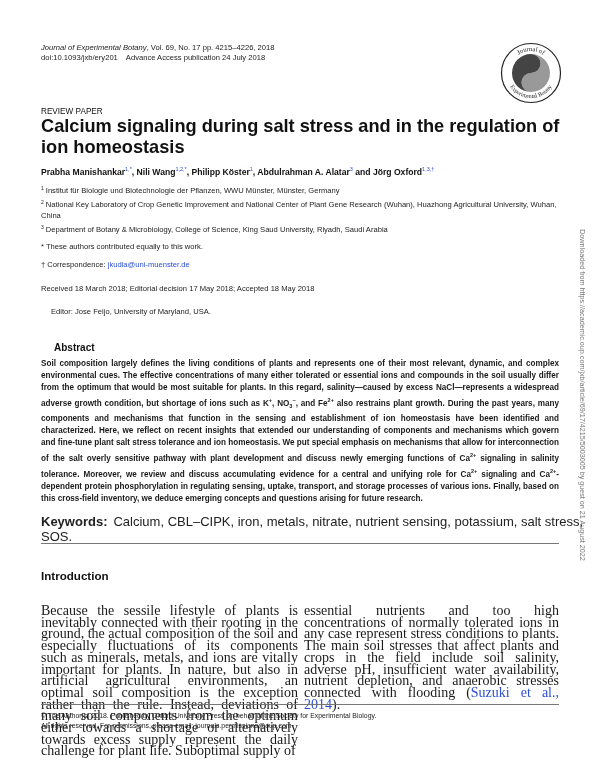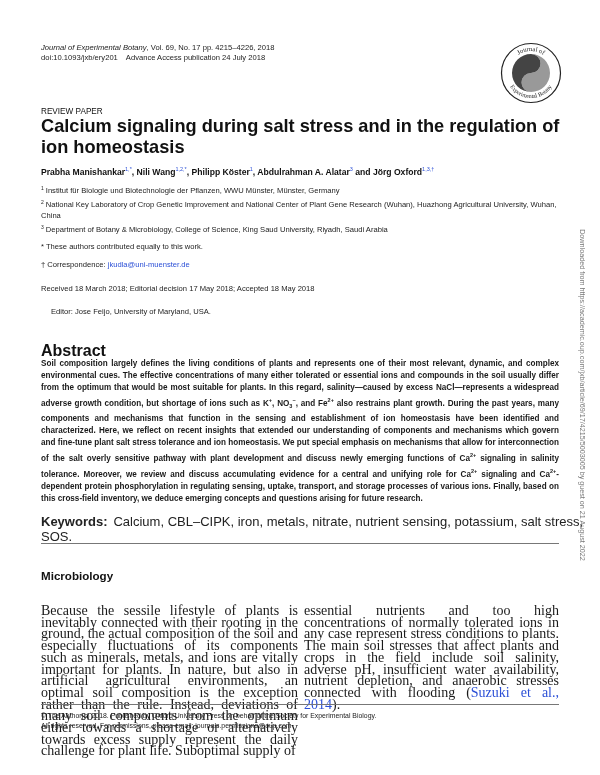--- a/index.html
+++ b/index.html
@@ -23,21 +23,21 @@
   .affils sup { font-size: 5px; vertical-align: 3px; margin-right: 2px; }
   .affil { margin-bottom: 0; }
 
   .footnotes { position: absolute; left: 41px; top: 241px; font-size: 7.6px; color: #222; line-height: 11px; }
   .footnotes .fn { margin-bottom: 7px; }
   .footnotes a { color: #2b4fd6; text-decoration: none; text-align: right; }
 
   .dates { position: absolute; left: 41px; top: 284px; font-size: 7.6px; color: #222; }
   .editor { position: absolute; left: 51px; top: 307px; font-size: 7.6px; color: #222; }
 
-  .abstract-heading { position: absolute; left: 41px; top: 342px; font-size: 16px; font-weight: bold; color: #111; }
+  .abstract-heading { position: absolute; left: 54px; top: 342px; font-size: 10px; font-weight: bold; color: #111; }
   .abstract-text { position: absolute; left: 41px; top: 358px; width: 518px; font-size: 8.15px; font-weight: bold; line-height: 12.1px; text-align: justify; color: #1a1a1a; }
   .abstract-text sup, .abstract-text sub { font-size: 5.5px; }
 
   .keywords { position: absolute; left: 41px; top: 514px; font-size: 13px; color: #222; }
   .keywords .kw-label { font-weight: bold; margin-right: 6px; }
 
   .rule { position: absolute; left: 41px; width: 518px; height: 1px; background: #777; }
   .rule.top { top: 543px; }
   .rule.bottom { top: 704px; }
 
@@ -106,21 +106,21 @@
 
 <h2 class="abstract-heading">Abstract</h2>
 <div class="abstract-text"><span>Soil composition largely defines the living conditions of plants and represents one of their most relevant, dynamic, and complex environmental cues. The effective concentrations of many either tolerated or essential ions and compounds in the soil usually differ from the optimum that would be most suitable for plants. In this regard, salinity—caused by excess NaCl—represents a widespread adverse growth condition, but shortage of ions such as K</span><sup>+</sup><span>, NO</span><sub>3</sub><sup>−</sup><span>, and Fe</span><sup>2+</sup><span> also restrains plant growth. During the past years, many components and mechanisms that function in the sensing and establishment of ion homeostasis have been identified and characterized. Here, we reflect on recent insights that extended our understanding of components and mechanisms which govern and fine-tune plant salt stress tolerance and ion homeostasis. We put special emphasis on mechanisms that allow for interconnection of the salt overly sensitive pathway with plant development and discuss newly emerging functions of Ca</span><sup>2+</sup><span> signaling in salinity tolerance. Moreover, we review and discuss accumulating evidence for a central and unifying role for Ca</span><sup>2+</sup><span> signaling and Ca</span><sup>2+</sup><span>-dependent protein phosphorylation in regulating sensing, uptake, transport, and storage processes of various ions. Finally, based on this cross-field inventory, we deduce emerging concepts and questions arising for future research.</span></div>
 
 <div class="keywords">
   <span class="kw-label">Keywords:</span><span>Calcium, CBL–CIPK, iron, metals, nitrate, nutrient sensing, potassium, salt stress, SOS.</span>
 </div>
 
 <div class="rule top"></div>
 
-<h2 class="intro-heading">Microbiology</h2>
+<h2 class="intro-heading">Introduction</h2>
 
 <div class="col left">
   <p>Because the sessile lifestyle of plants is inevitably connected with their rooting in the ground, the actual composition of the soil and especially fluctuations of its components such as minerals, metals, and ions are vitally important for plants. In nature, but also in artificial agricultural environments, an optimal soil composition is the exception rather than the rule. Instead, deviations of many soil components from the optimum either towards a shortage or alternatively towards excess supply represent the daily challenge for plant life. Suboptimal supply of</p>
 </div>
 
 <div class="col right">
   <p><span>essential nutrients and too high concentrations of normally tolerated ions in any case represent stress conditions to plants. The main soil stresses that affect plants and crops in the field include soil salinity, adverse pH, insufficient water availability, nutrient depletion, and anaerobic stresses connected with flooding (</span><a class="cite">Suzuki et al., 2014</a><span>).</span></p>
 </div>
 
 <div class="rule bottom"></div>

